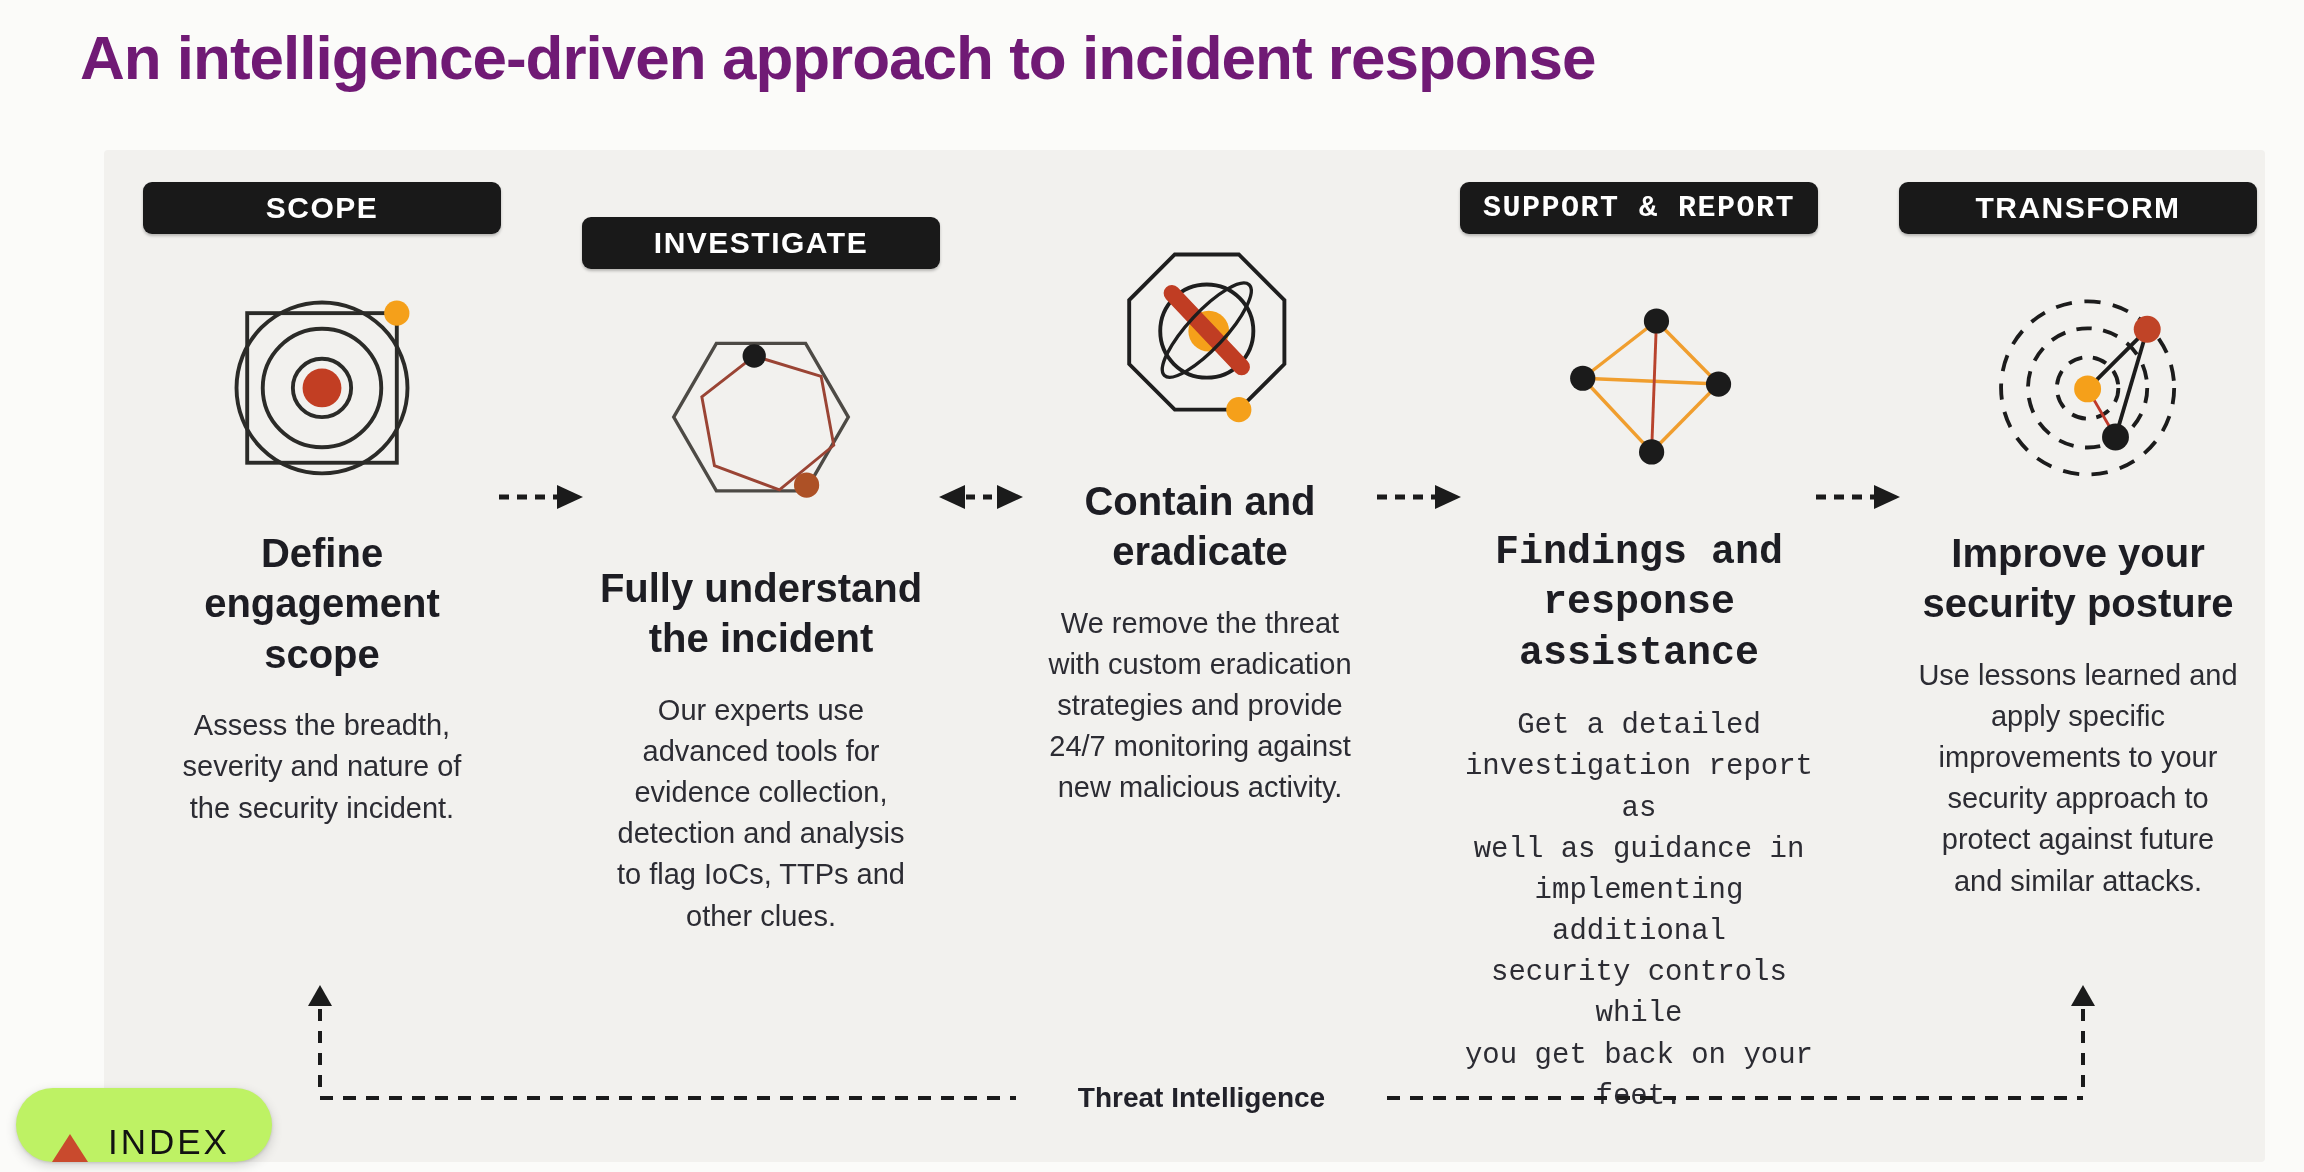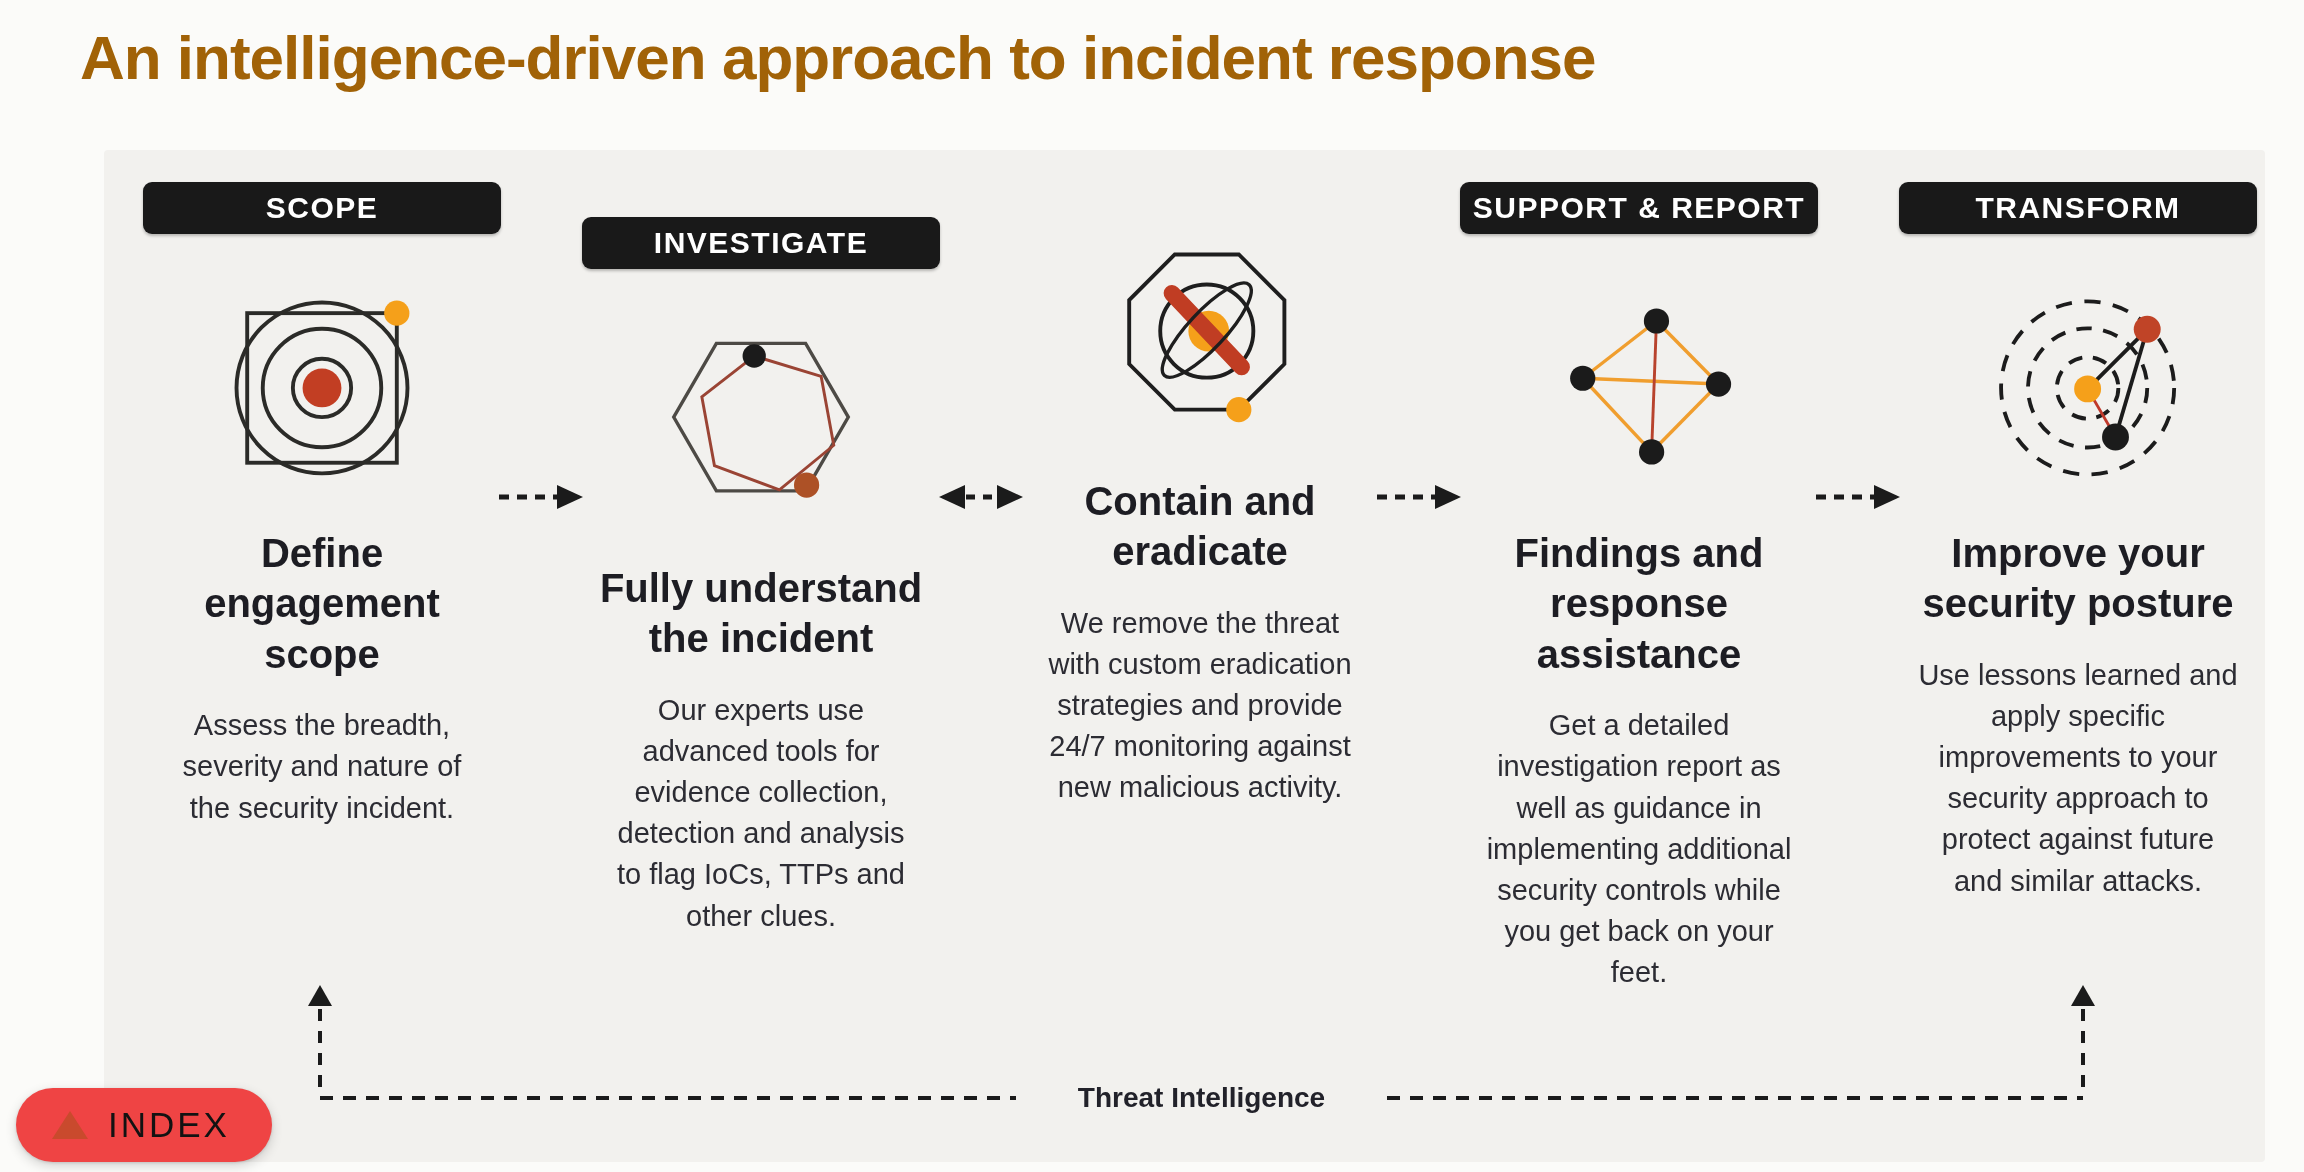--- a/index.html
+++ b/index.html
@@ -4,21 +4,21 @@
 <style>
   html,body{margin:0;padding:0;}
   body{
     width:2304px;height:1172px;position:relative;overflow:hidden;
     background:#fbfbf9;
     font-family:"Liberation Sans","DejaVu Sans",sans-serif;
     color:#1d1d22;
   }
   .page-title{
     position:absolute;left:80px;top:22px;width:2100px;
-    font-size:62px;font-weight:800;letter-spacing:-1px;color:#a16207;
+    font-size:62px;font-weight:800;letter-spacing:-1px;color:#701a75;
   }
   .panel{
     position:absolute;left:104px;top:150px;width:2161px;height:1012px;
     background:#f2f1ee;border-radius:4px;
   }
   .stage{
     position:absolute;top:182px;width:440px;text-align:center;
   }
   .stage-badge{
     width:358px;height:52px;margin:0 auto;border-radius:9px;
@@ -62,23 +62,23 @@
   .ti-dash{
     flex:1;height:4px;
     background:repeating-linear-gradient(90deg,#1b1b1b 0 13px,transparent 13px 23px);
   }
   .ti-label{
     margin:0 22px;font-size:28px;font-weight:700;color:#22222a;white-space:nowrap;
   }
   .index-pill{
     position:absolute;left:16px;top:1088px;height:74px;
     padding:0 42px 0 36px;border-radius:40px;
-    background:#ef4444;
+    background:#bef264;
     box-shadow:0 4px 12px rgba(0,0,0,.16),0 1px 3px rgba(0,0,0,.12);
-    display:flex;align-items:center;gap:20px;cursor:pointer;
+    display:flex;align-items:flex-end;gap:20px;cursor:pointer;
   }
   .index-triangle{
     width:0;height:0;
     border-left:18px solid transparent;border-right:18px solid transparent;
     border-bottom:28px solid #c94a2d;
   }
   .index-label{
     font-size:35px;font-weight:400;letter-spacing:3px;color:#121212;
   }
 </style>
@@ -141,21 +141,21 @@
   </div>
   <div class="stage-heading">Contain and
 eradicate</div>
   <div class="stage-desc">We remove the threat
 with custom eradication
 strategies and provide
 24/7 monitoring against
 new malicious activity.</div>
 </div>
 
-<div class="stage" style="left:1419px;">
+<div class="stage" style="left:1419px;font-family:Liberation Mono, monospace;">
   <div class="stage-badge">SUPPORT &amp; REPORT</div>
   <div class="stage-icon">
     <svg viewBox="0 0 210 200" width="204" height="194">
       <line x1="123" y1="33" x2="47" y2="92" stroke="#f09e2e" stroke-width="3.5"></line>
       <line x1="123" y1="33" x2="187" y2="98" stroke="#f09e2e" stroke-width="3.5"></line>
       <line x1="47" y1="92" x2="118" y2="168" stroke="#f09e2e" stroke-width="3.5"></line>
       <line x1="187" y1="98" x2="118" y2="168" stroke="#f09e2e" stroke-width="3.5"></line>
       <line x1="47" y1="92" x2="187" y2="98" stroke="#f09e2e" stroke-width="3.5"></line>
       <line x1="123" y1="33" x2="118" y2="168" stroke="#b8432d" stroke-width="3"></line>
       <circle cx="123" cy="33" r="13" fill="#1b1b1b"></circle>

